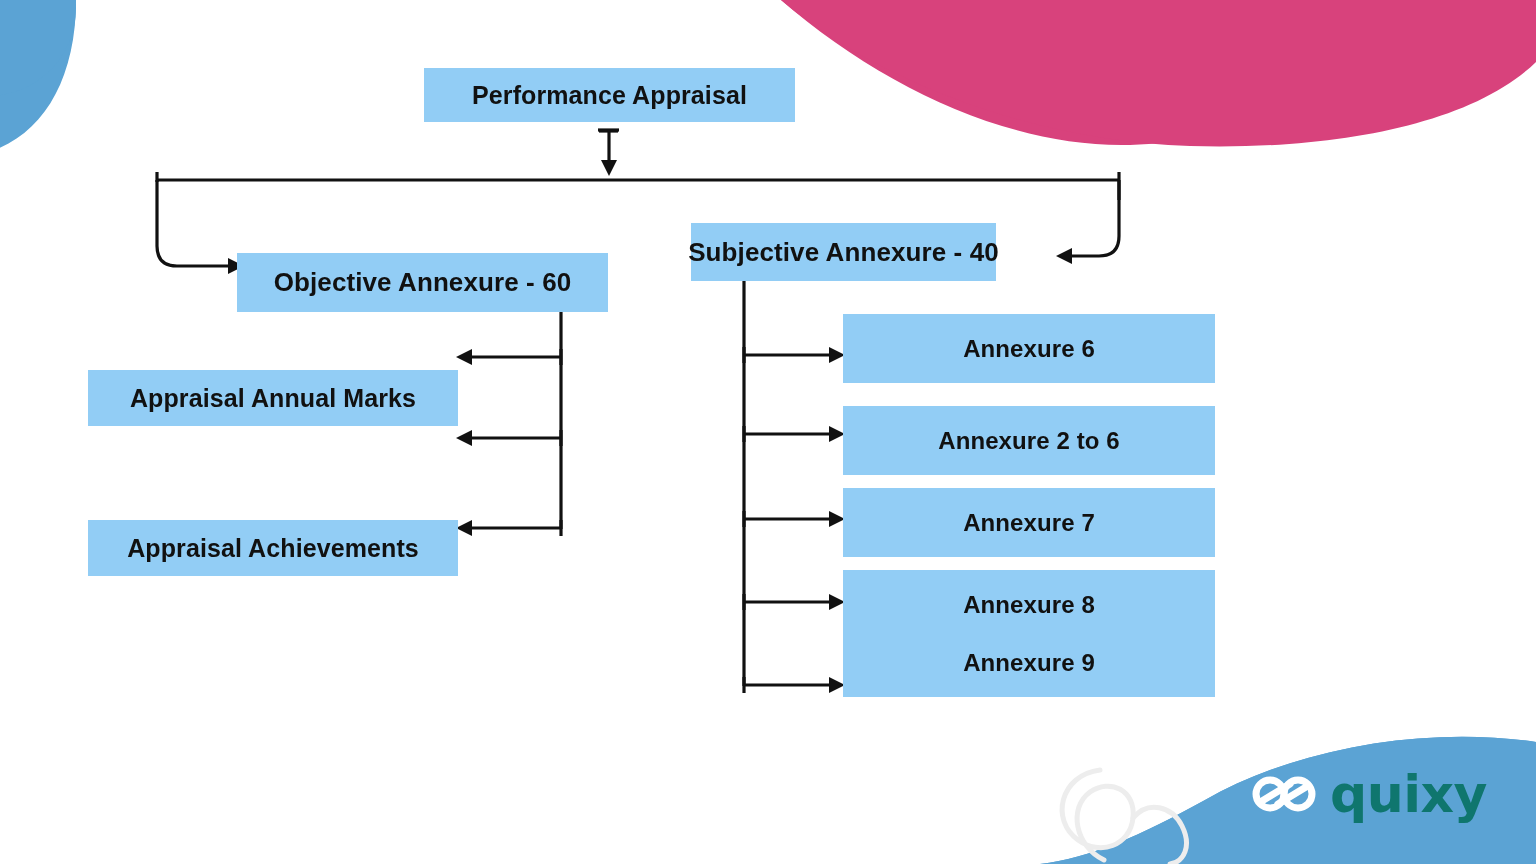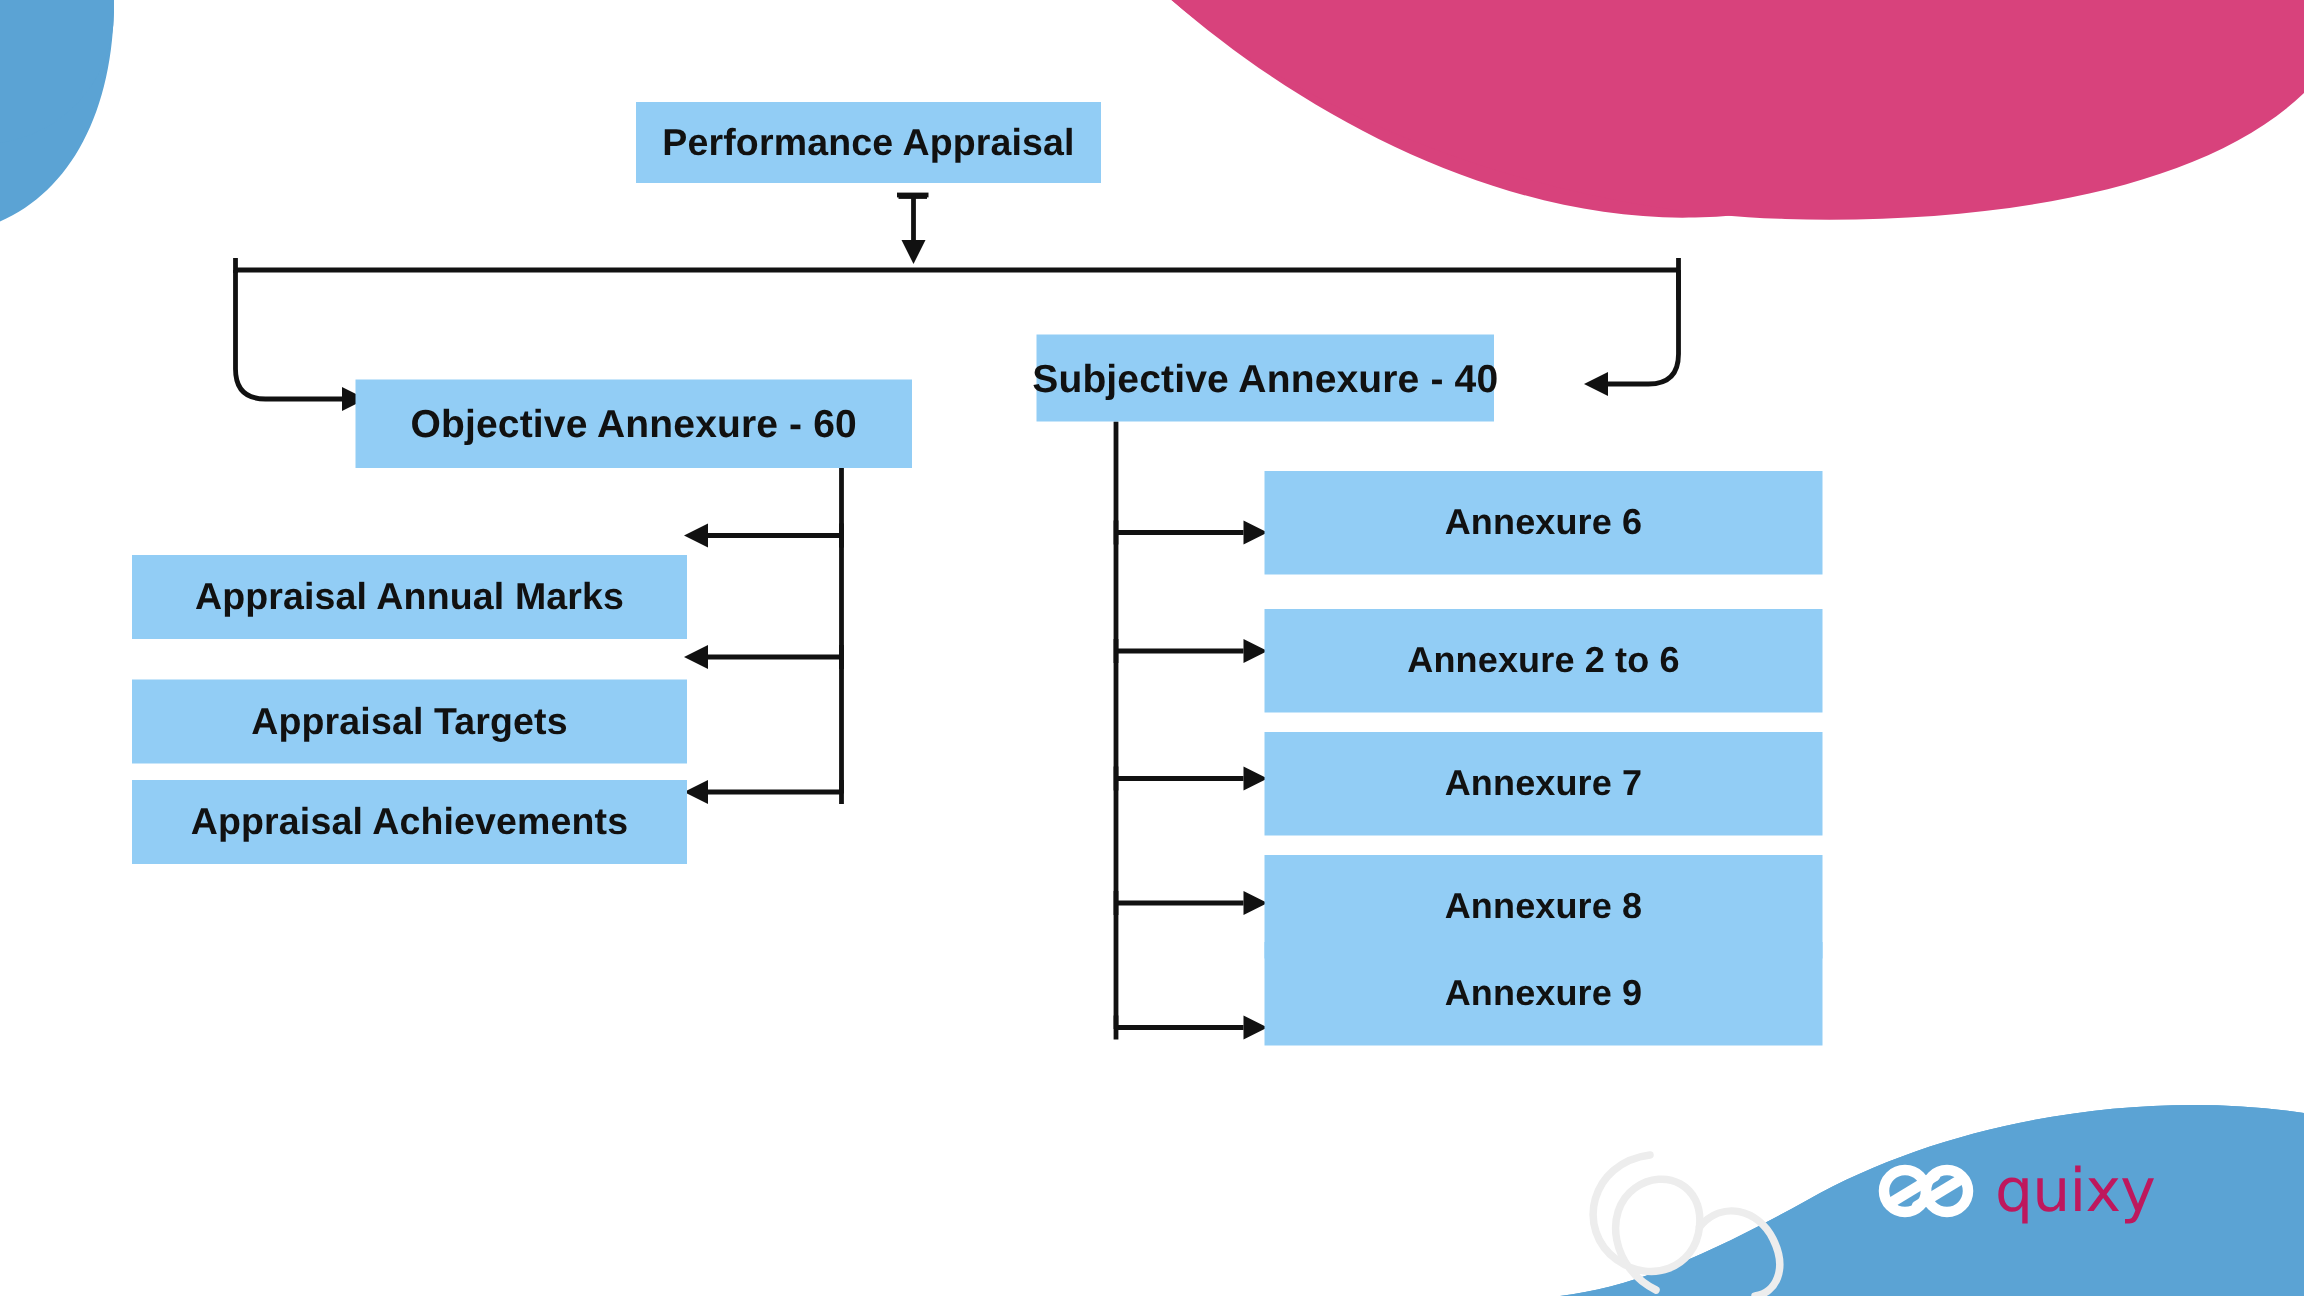--- a/index.html
+++ b/index.html
@@ -35,21 +35,21 @@
     background: #92CDF5;
     color: #111111;
     font-weight: bold;
     letter-spacing: 0.1px;
     white-space: nowrap;
   }
 
   
   #node-root {
     left: 424px; top: 68px;
-    width: 310px; height: 54px;
+    width: 371px; height: 54px;
     justify-content: center;
     font-size: 25px;
   }
   
   #node-objective {
     left: 237px; top: 231px;
     width: 371px; height: 59px;
     justify-content: center;
     font-size: 26px;
     margin-top: 22px;
@@ -99,23 +99,23 @@
     position: absolute;
     left: 1252px;
     top: 762px;
     width: 250px;
     height: 64px;
     display: flex;
     align-items: center;
     gap: 14px;
   }
   #logo-wordmark {
-    color: #be185d;
-    font-size: 40px;
-    font-weight: normal;
+    color: #0f766e;
+    font-size: 52px;
+    font-weight: bold;
     letter-spacing: -0.5px;
     line-height: 1;
     font-family: "DejaVu Sans", sans-serif;
   }
 </style>
 </head>
 <body>
 
 <div id="canvas">
 
@@ -204,21 +204,20 @@
     <path d="M829,677 L845,685 L829,693 Z" fill="#111111"></path>
   </svg>
 
   <div class="node" id="node-root">Performance Appraisal</div>
 
   <div class="node" id="node-objective">Objective Annexure - 60</div>
 
   <div class="node" id="node-subjective">Subjective Annexure - 40</div>
 
   <div class="node leaf-left" id="leaf-l0">Appraisal Annual Marks</div>
-  <div class="node leaf-left" id="leaf-l1">Appraisal Targets</div>
   <div class="node leaf-left" id="leaf-l2">Appraisal Achievements</div>
 
   <div class="node leaf-right" id="leaf-r0">Annexure 6</div>
   <div class="node leaf-right" id="leaf-r1">Annexure 2 to 6</div>
   <div class="node leaf-right" id="leaf-r2">Annexure 7</div>
   <div class="node leaf-right" id="leaf-r3">Annexure 8</div>
   <div class="node leaf-right" id="leaf-r4">Annexure 9</div>
 
   <div id="logo">
     <svg width="64" height="52" viewBox="0 0 64 52" xmlns="http://www.w3.org/2000/svg">

